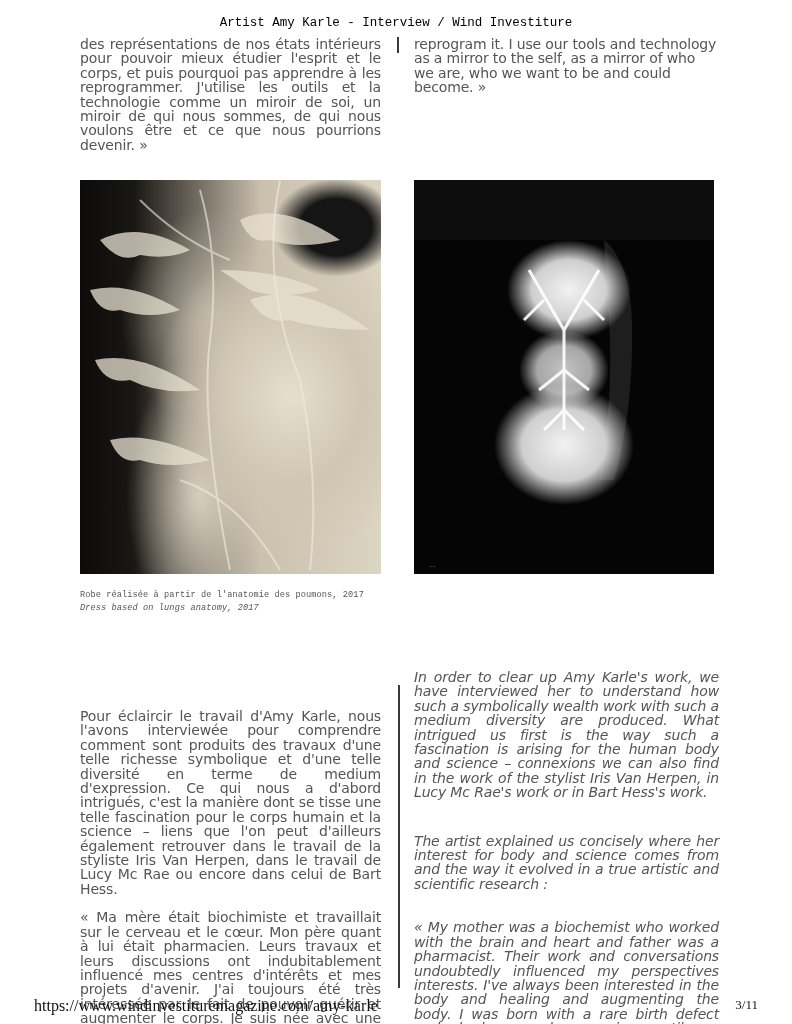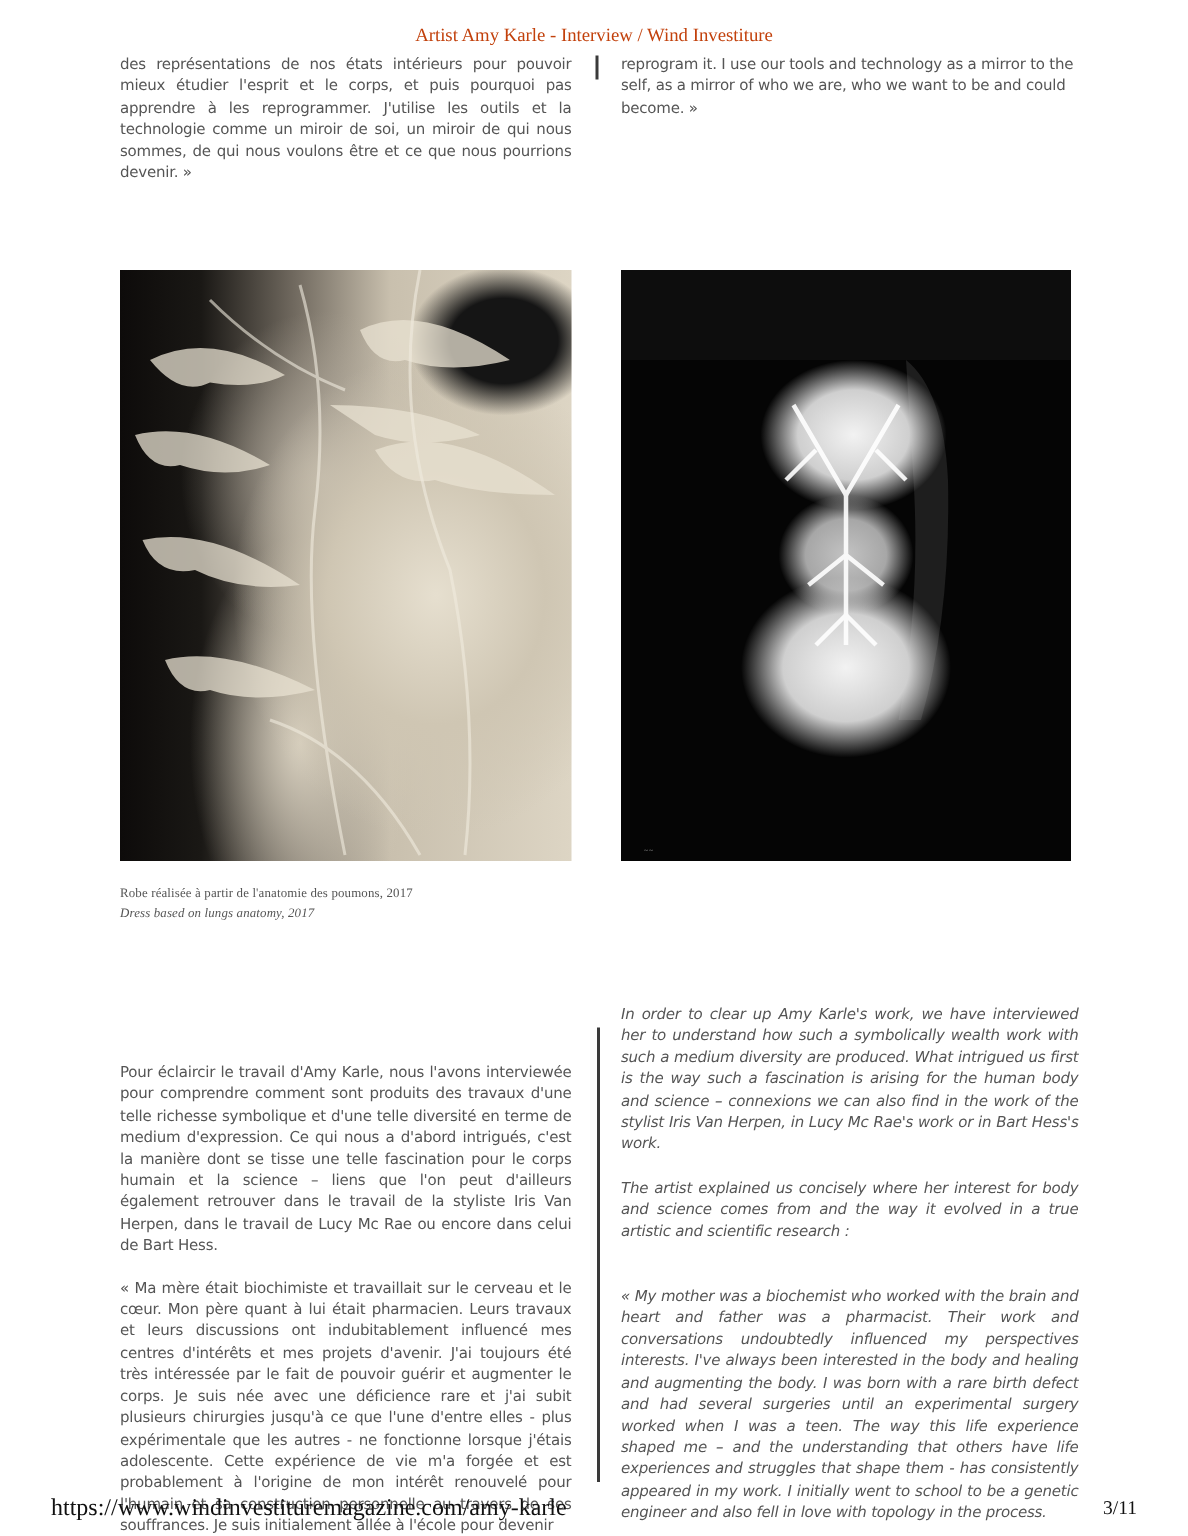--- a/index.html
+++ b/index.html
@@ -1,42 +1,42 @@
 <!DOCTYPE html>
 <html><head>
 <meta charset="utf-8">
 <style>
   html, body { margin: 0; padding: 0; background: #ffffff; }
   body { width: 792px; height: 1024px; position: relative; overflow: hidden; font-family: "DejaVu Sans", sans-serif; }
   .header-title {
     position: absolute; top: 16px; left: 0; width: 792px; text-align: center;
-    font-family: Liberation Serif, serif; font-size: 12.5px; color: #c2410c;
+    font-family: Liberation Mono, monospace; font-size: 12.5px; color: #000000;
   }
   .col {
-    position: absolute; font-family: "DejaVu Sans", sans-serif; font-size: 10px;
+    position: absolute; font-family: "DejaVu Sans", sans-serif; font-size: 14px;
     line-height: 14.4px; color: #555; letter-spacing: -0.15px;
   }
   .col p { margin: 0; }
   .justify { text-align: justify; }
   .divider { position: absolute; width: 2px; background: #3a3a3a; }
   .photo { position: absolute; overflow: hidden; }
   .photo-left {
     left: 80px; top: 180px; width: 301px; height: 394px;
     background:
       radial-gradient(ellipse 30% 18% at 85% 12%, #151515 0%, #151515 40%, rgba(0,0,0,0) 70%),
       radial-gradient(ellipse 60% 55% at 70% 55%, #e6dfcf 0%, #cfc6b3 40%, rgba(0,0,0,0) 75%),
       radial-gradient(ellipse 45% 40% at 45% 35%, #b8b0a2 0%, rgba(0,0,0,0) 70%),
       radial-gradient(ellipse 35% 50% at 40% 80%, #d8d0bf 0%, rgba(0,0,0,0) 70%),
       linear-gradient(90deg, #0d0b0a 0%, #1a1815 18%, #6e675d 38%, #c9c0ae 60%, #ddd5c4 100%);
   }
   .photo-right {
     left: 414px; top: 180px; width: 300px; height: 394px; background: #050505;
   }
   .caption {
-    position: absolute; left: 80px; top: 589px; font-family: Liberation Serif, serif;
+    position: absolute; left: 80px; top: 589px; font-family: Liberation Mono, monospace;
     font-size: 8.6px; line-height: 12.5px; color: #555; letter-spacing: 0.1px;
   }
   .caption .en { font-style: italic; }
   .footer-url {
     position: absolute; left: 34px; top: 997px; font-family: "Liberation Serif", serif;
     font-size: 16px; color: #111;
   }
   .footer-page {
     position: absolute; right: 34px; top: 997px; font-family: "Liberation Serif", serif;
     font-size: 13px; color: #111;
@@ -107,18 +107,18 @@
 
 <div class="col justify" style="left:80px; top:709px; width:301px;">
   <p>Pour éclaircir le travail d'Amy Karle, nous l'avons interviewée pour comprendre comment sont produits des travaux d'une telle richesse symbolique et d'une telle diversité en terme de medium d'expression. Ce qui nous a d'abord intrigués, c'est la manière dont se tisse une telle fascination pour le corps humain et la science – liens que l'on peut d'ailleurs également retrouver dans le travail de la styliste Iris Van Herpen, dans le travail de Lucy Mc Rae ou encore dans celui de Bart Hess.</p>
   <p style="margin-top:14px;">« Ma mère était biochimiste et travaillait sur le cerveau et le cœur. Mon père quant à lui était pharmacien. Leurs travaux et leurs discussions ont indubitablement influencé mes centres d'intérêts et mes projets d'avenir. J'ai toujours été très intéressée par le fait de pouvoir guérir et augmenter le corps. Je suis née avec une déficience rare et j'ai subit plusieurs chirurgies jusqu'à ce que l'une d'entre elles - plus expérimentale que les autres - ne fonctionne lorsque j'étais adolescente. Cette expérience de vie m'a forgée et est probablement à l'origine de mon intérêt renouvelé pour l'humain et sa construction personnelle au travers de ses souffrances. Je suis initialement allée à l'école pour devenir</p>
 </div>
 
 <div class="divider" style="left:398px; top:685px; height:303px;"></div>
 
 <div class="col justify" style="left:414px; top:670px; width:305px;font-style:italic;">
   <p>In order to clear up Amy Karle's work, we have interviewed her to understand how such a symbolically wealth work with such a medium diversity are produced. What intrigued us first is the way such a fascination is arising for the human body and science – connexions we can also find in the work of the stylist Iris Van Herpen, in Lucy Mc Rae's work or in Bart Hess's work.</p>
-  <p style="margin-top:15px;">The artist explained us concisely where her interest for body and science comes from and the way it evolved in a true artistic and scientific research :</p>
+  <p style="margin-top:34px;">The artist explained us concisely where her interest for body and science comes from and the way it evolved in a true artistic and scientific research :</p>
   <p style="margin-top:29px;">« My mother was a biochemist who worked with the brain and heart and father was a pharmacist. Their work and conversations undoubtedly influenced my perspectives interests. I've always been interested in the body and healing and augmenting the body. I was born with a rare birth defect and had several surgeries until an experimental surgery worked when I was a teen. The way this life experience shaped me – and the understanding that others have life experiences and struggles that shape them - has consistently appeared in my work. I initially went to school to be a genetic engineer and also fell in love with topology in the process.</p>
 </div>
 
 <div class="footer-url">https://www.windinvestituremagazine.com/amy-karle</div>
 <div class="footer-page">3/11</div>
 
 </body></html>

